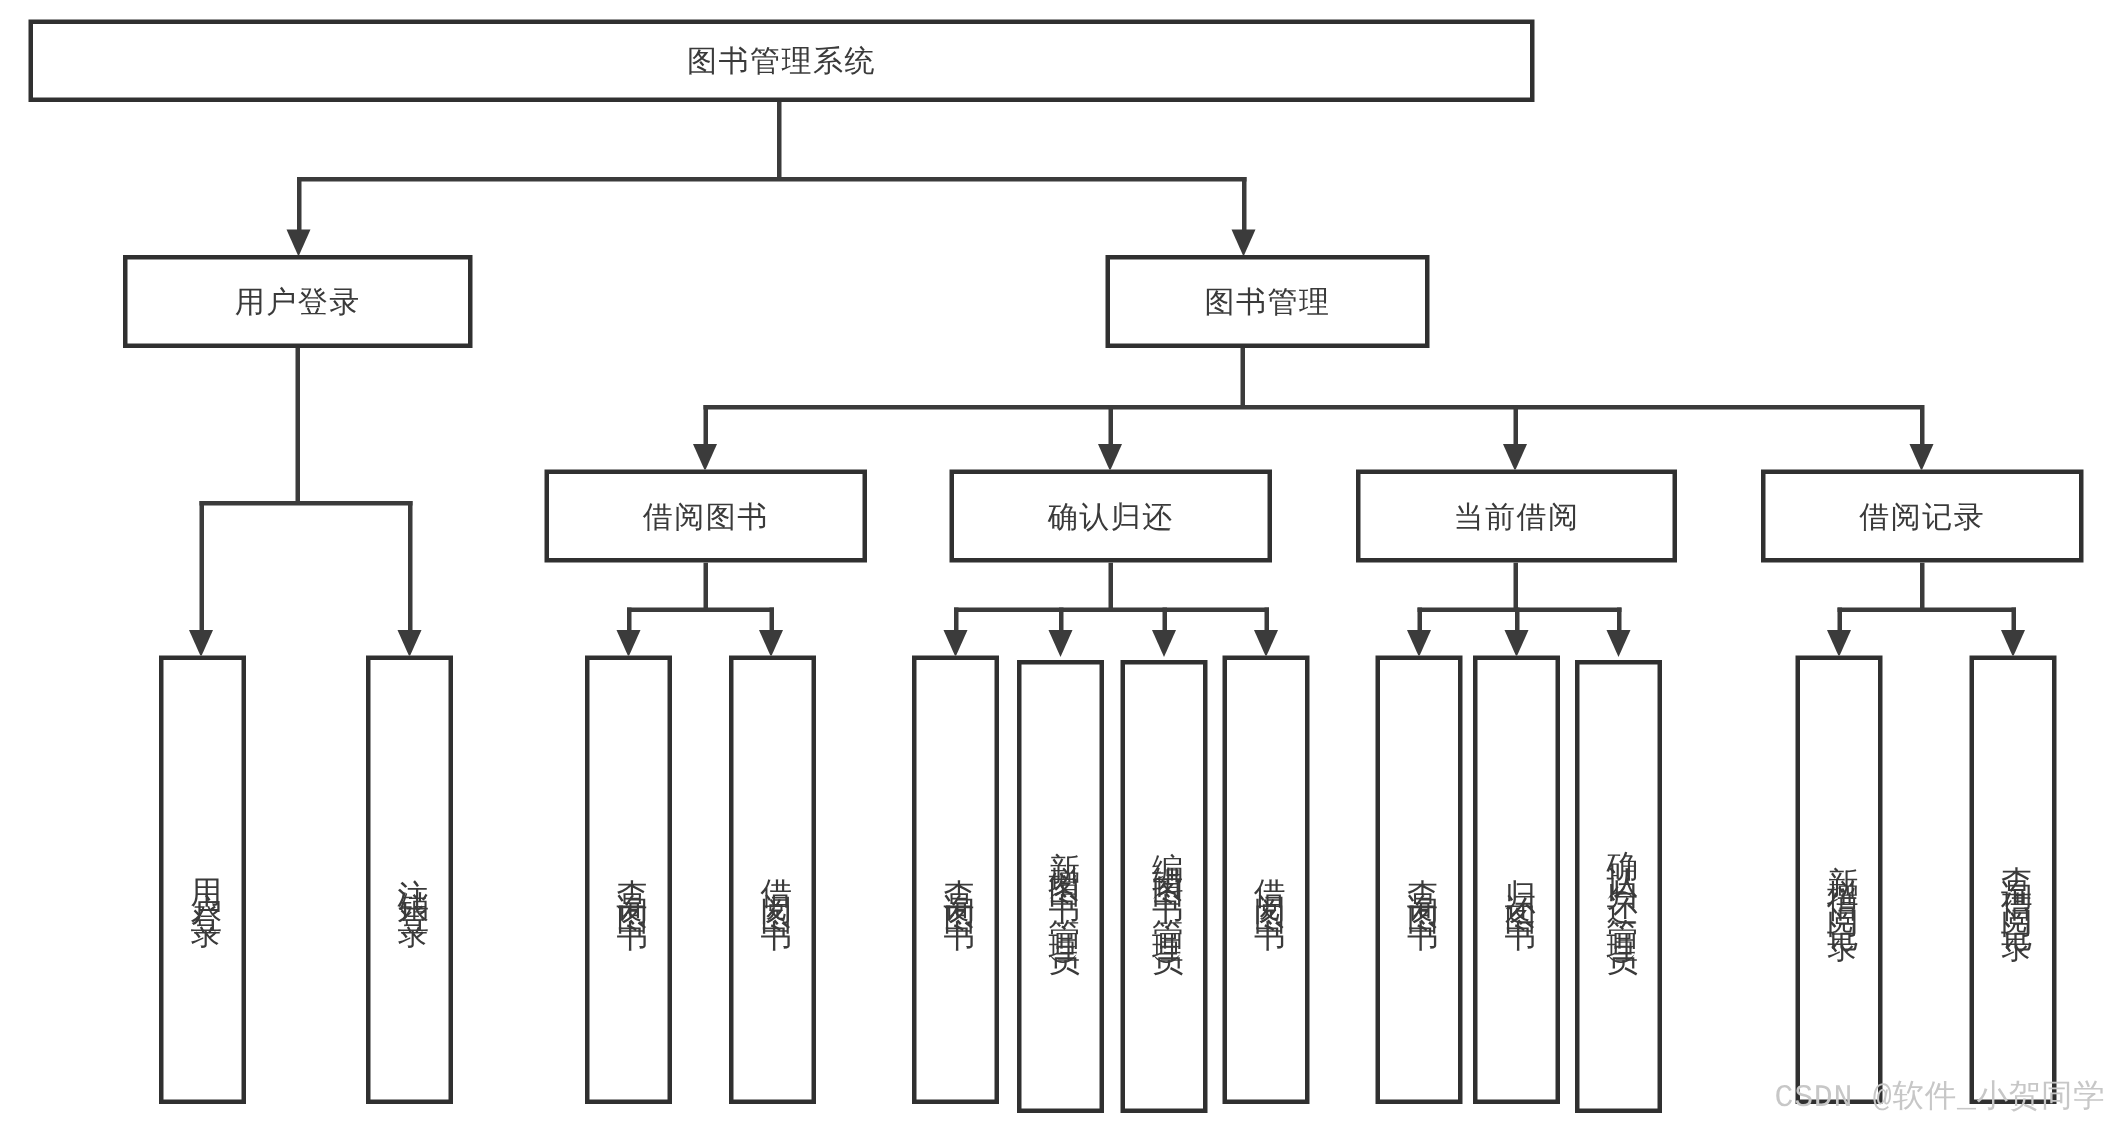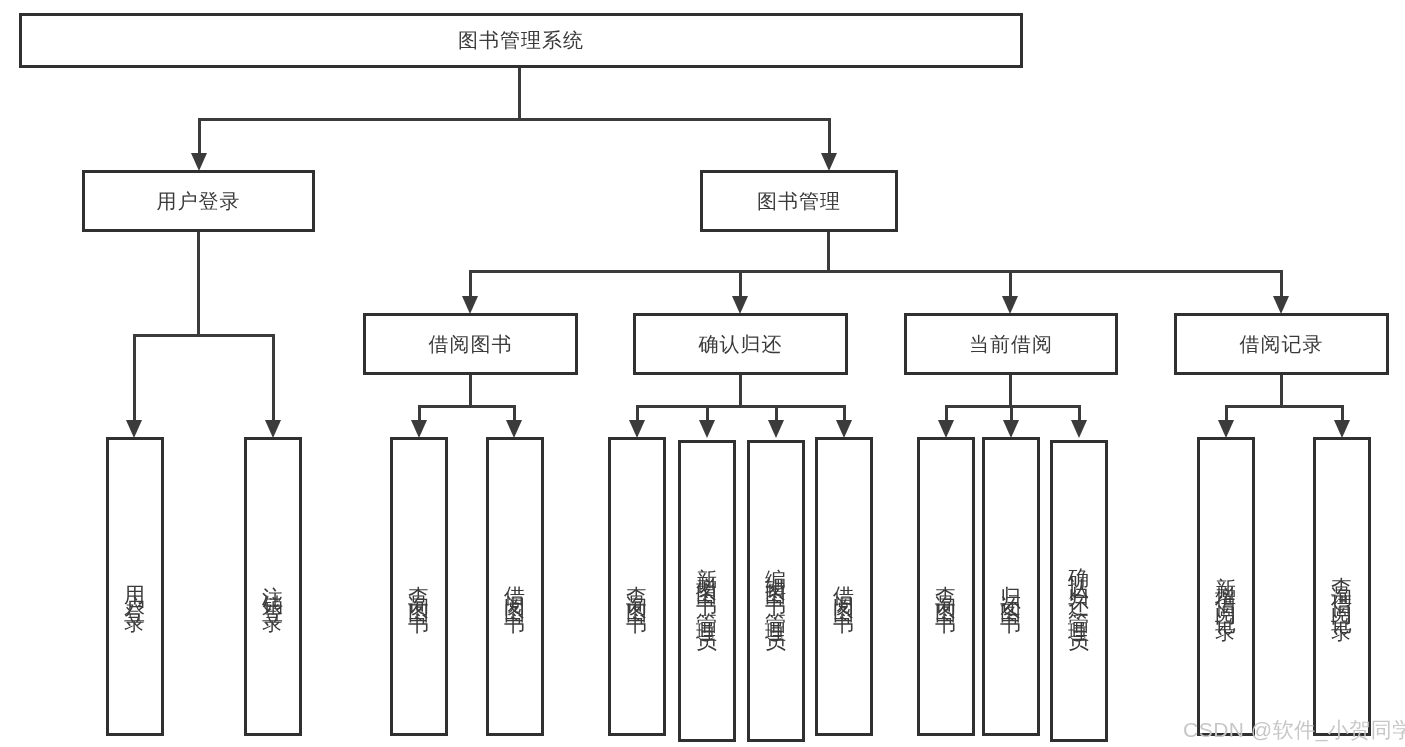--- a/index.html
+++ b/index.html
@@ -8,20 +8,21 @@
     background: #ffffff;
     font-family: "Liberation Sans", sans-serif;
   }
   .canvas {
     position: relative;
     width: 1405px;
     height: 747px;
     background: #ffffff;
     overflow: hidden;
     color: #333333;
+    font-family: Liberation Mono, monospace;
   }
   .node {
     position: absolute;
     box-sizing: border-box;
     border: 3px solid #303030;
     background: #ffffff;
     display: flex;
     align-items: center;
     justify-content: center;
     font-size: 20px;
@@ -140,21 +141,21 @@
   <div class="vline" style="left:1280px;top:375px;height:32px;"></div>
   <div class="hline" style="left:1225px;top:405px;width:119px;"></div>
   <div class="vline" style="left:1225px;top:405px;height:18px;"></div>
   <div class="vline" style="left:1341px;top:405px;height:18px;"></div>
   <div class="arrow" style="left:1218px;top:420px;"></div>
   <div class="arrow" style="left:1334px;top:420px;"></div>
 
   <div class="node" style="left:19px;top:13px;width:1004px;height:55px;">图书管理系统</div>
 
   <div class="node" style="left:82px;top:170px;width:233px;height:62px;">用户登录</div>
-  <div class="node" style="left:700px;top:170px;width:198px;height:62px;">图书管理</div>
+  <div class="node" style="left:737px;top:170px;width:216px;height:62px;">图书管理</div>
 
   <div class="node" style="left:363px;top:313px;width:215px;height:62px;">借阅图书</div>
   <div class="node" style="left:633px;top:313px;width:215px;height:62px;">确认归还</div>
   <div class="node" style="left:904px;top:313px;width:214px;height:62px;">当前借阅</div>
   <div class="node" style="left:1174px;top:313px;width:215px;height:62px;">借阅记录</div>
 
   <div class="leaf" style="left:106px;top:437px;width:58px;height:299px;">
     <span>用户登录</span>
   </div>
   <div class="leaf" style="left:244px;top:437px;width:58px;height:299px;">

